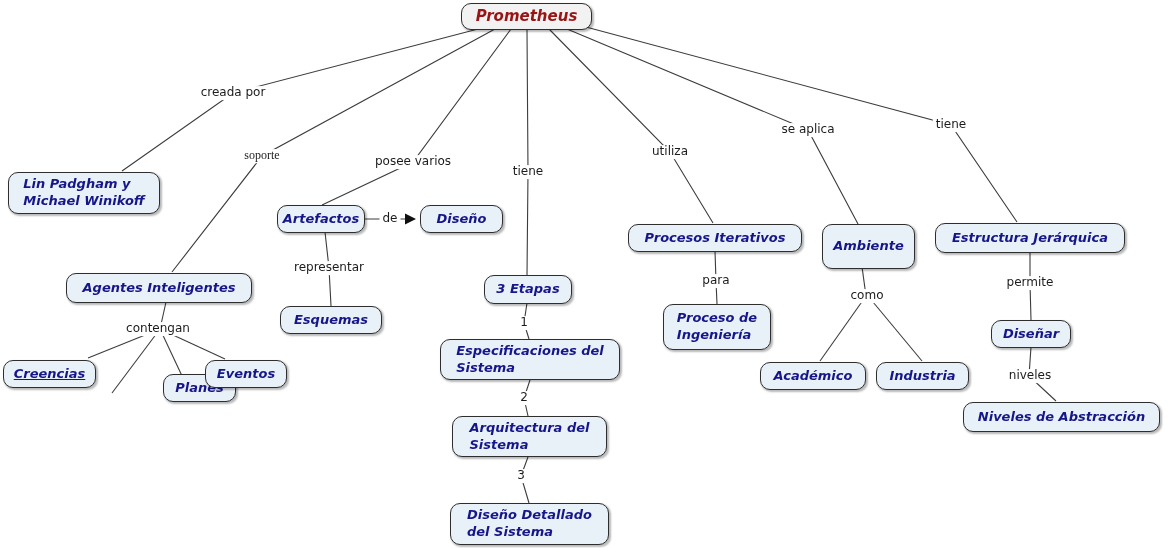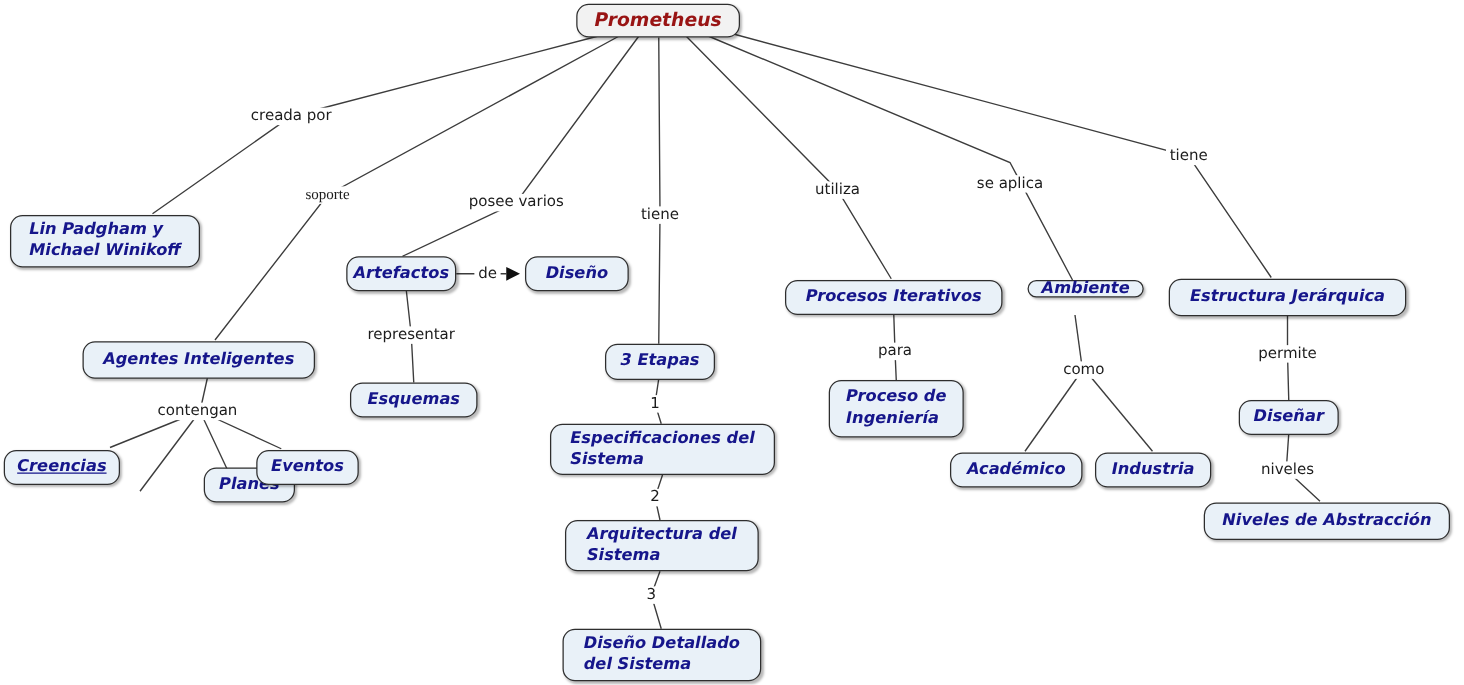--- a/index.html
+++ b/index.html
@@ -106,38 +106,38 @@
 Sistema</div>
 
   <div class="node" style="left:450px;top:503px;width:159px;height:42px;">Diseño Detallado
 del Sistema</div>
 
   <div class="node" style="left:628px;top:224px;width:174px;height:28px;">Procesos Iterativos</div>
 
   <div class="node" style="left:663px;top:304px;width:108px;height:46px;">Proceso de
 Ingeniería</div>
 
-  <div class="node" style="left:822px;top:224px;width:93px;height:14px;">Ambiente</div>
+  <div class="node" style="left:822px;top:224px;width:93px;height:45px;">Ambiente</div>
 
   <div class="node" style="left:760px;top:362px;width:106px;height:28px;">Académico</div>
 
   <div class="node" style="left:876px;top:362px;width:93px;height:28px;">Industria</div>
 
   <div class="node" style="left:935px;top:223px;width:190px;height:30px;">Estructura Jerárquica</div>
 
   <div class="node" style="left:991px;top:320px;width:80px;height:28px;">Diseñar</div>
 
   <div class="node" style="left:963px;top:402px;width:197px;height:30px;">Niveles de Abstracción</div>
 
   <div class="link-label" style="left:233px;top:93px;">creada por</div>
   <div class="link-label" style="left:262px;top:156px;font-family:Liberation Serif, serif;">soporte</div>
   <div class="link-label" style="left:413px;top:162px;">posee varios</div>
   <div class="link-label" style="left:528px;top:172px;">tiene</div>
   <div class="link-label" style="left:670px;top:152px;">utiliza</div>
-  <div class="link-label" style="left:808px;top:130px;margin-top:17px;">se aplica</div>
+  <div class="link-label" style="left:808px;top:130px;">se aplica</div>
   <div class="link-label" style="left:951px;top:125px;">tiene</div>
   <div class="link-label" style="left:390px;top:219px;">de</div>
   <div class="link-label" style="left:329px;top:268px;">representar</div>
   <div class="link-label" style="left:158px;top:329px;">contengan</div>
   <div class="link-label" style="left:524px;top:323px;">1</div>
   <div class="link-label" style="left:524px;top:398px;">2</div>
   <div class="link-label" style="left:521px;top:476px;">3</div>
   <div class="link-label" style="left:716px;top:281px;">para</div>
   <div class="link-label" style="left:867px;top:296px;">como</div>
   <div class="link-label" style="left:1030px;top:283px;">permite</div>

